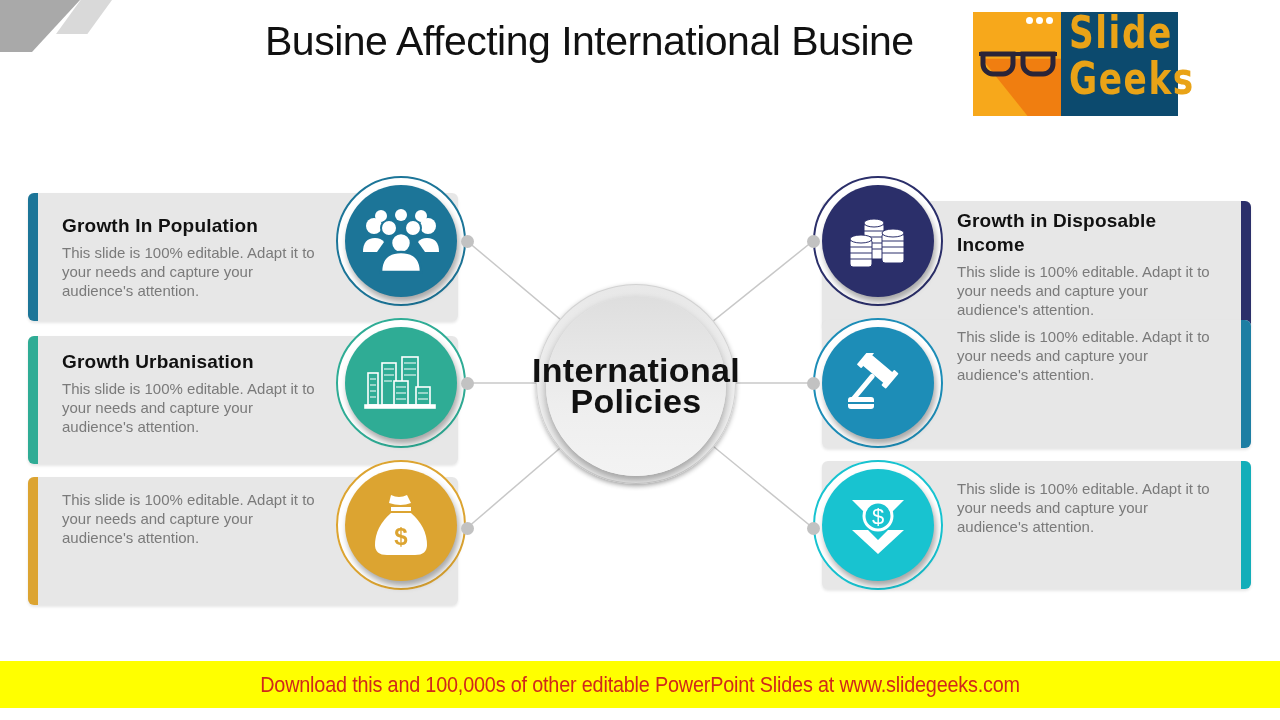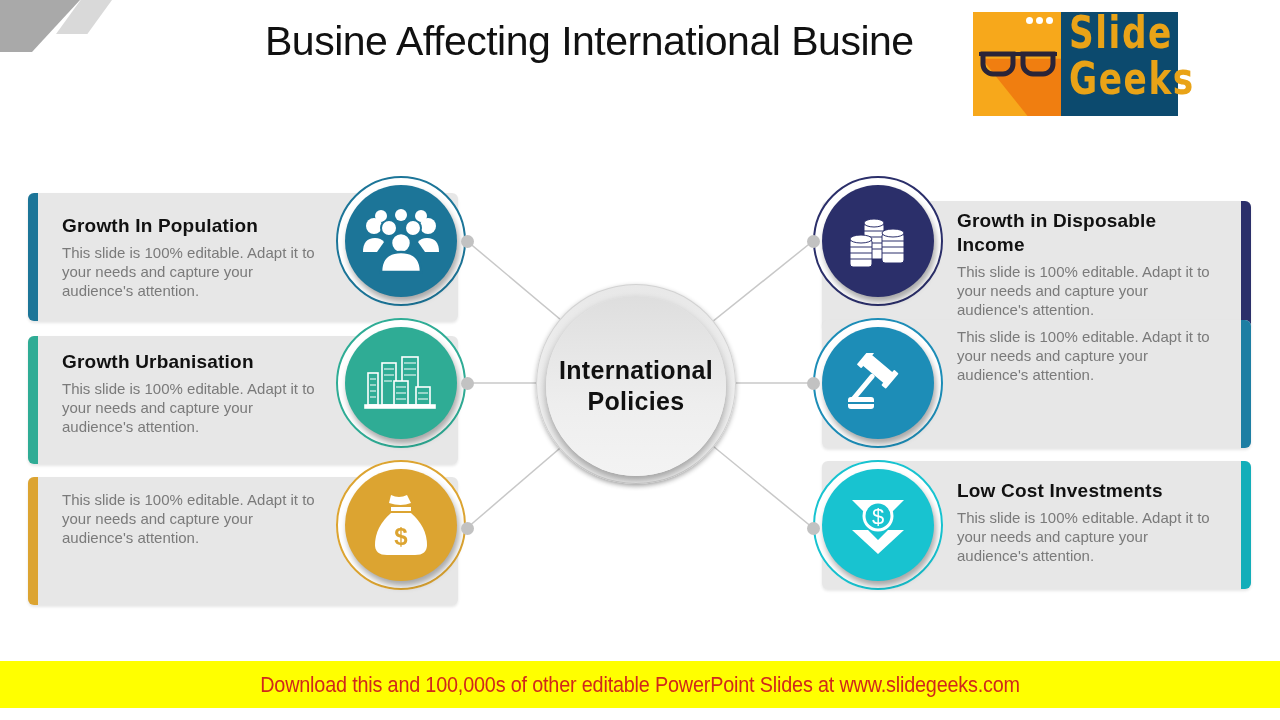--- a/index.html
+++ b/index.html
@@ -44,21 +44,21 @@
   .icon-circle .inner { position: absolute; left: 9px; top: 9px; width: 112px; height: 112px; border-radius: 50%;
     box-shadow: 2px 5px 6px rgba(0,0,0,0.35); display: flex; align-items: center; justify-content: center; }
 
   .dot { position: absolute; width: 13px; height: 13px; border-radius: 50%; background: #c2c2c2; }
 
   .center-circle { position: absolute; left: 536px; top: 284px; width: 200px; height: 200px; border-radius: 50%;
     background: linear-gradient(180deg, #e8e8e8, #f5f5f5); box-shadow: 0 2px 5px rgba(0,0,0,0.3), inset 0 0 0 1px #d2d2d2; }
   .center-inner { position: absolute; left: 10px; top: 12px; width: 180px; height: 180px; border-radius: 50%;
     background: linear-gradient(180deg, #dedede 0%, #eeeeee 60%, #f3f3f3 100%);
     box-shadow: 0 5px 8px rgba(0,0,0,0.35); display: flex; align-items: center; justify-content: center; text-align: center; }
-  .center-label { font-size: 25px; font-weight: bold; color: #111; line-height: 31px; letter-spacing: 0.3px; }
+  .center-label { font-size: 34px; font-weight: bold; color: #111; line-height: 31px; letter-spacing: 0.3px; }
 
   .footer { position: absolute; left: 0; top: 661px; width: 1280px; height: 47px; background: #ffff00;
     display: flex; align-items: center; justify-content: center; }
   .footer-text { font-size: 22px; color: #d0281b; transform: scaleX(0.9); letter-spacing: -0.2px; }
 </style>
 </head>
 <body>
 
 <div class="corner-shape-dark"></div>
 <div class="corner-shape-light"></div>
@@ -126,21 +126,20 @@
 </div>
 <div class="card right" style="top:320px;">
   <div class="bar" style="background:#1d7ea3;"></div>
   <div class="card-text" style="top:7px;">
     <div class="card-desc">This slide is 100% editable. Adapt it to your needs and capture your audience's attention.</div>
   </div>
 </div>
 <div class="card right" style="top:461px;">
   <div class="bar" style="background:#13aeb9;"></div>
   <div class="card-text" style="top:18px;">
-    <div class="card-title">Low Cost Investments</div>
     <div class="card-desc">This slide is 100% editable. Adapt it to your needs and capture your audience's attention.</div>
   </div>
 </div>
 
 <div class="icon-circle" style="left:336px; top:176px;">
   <div class="ring" style="border-color:#1c7598;"></div>
   <div class="inner" style="background:#1c7598;">
     <svg width="80" height="70" viewBox="0 0 80 70" fill="#fff">
       <circle cx="20" cy="10" r="6"></circle>
         <circle cx="40" cy="9" r="6"></circle>

